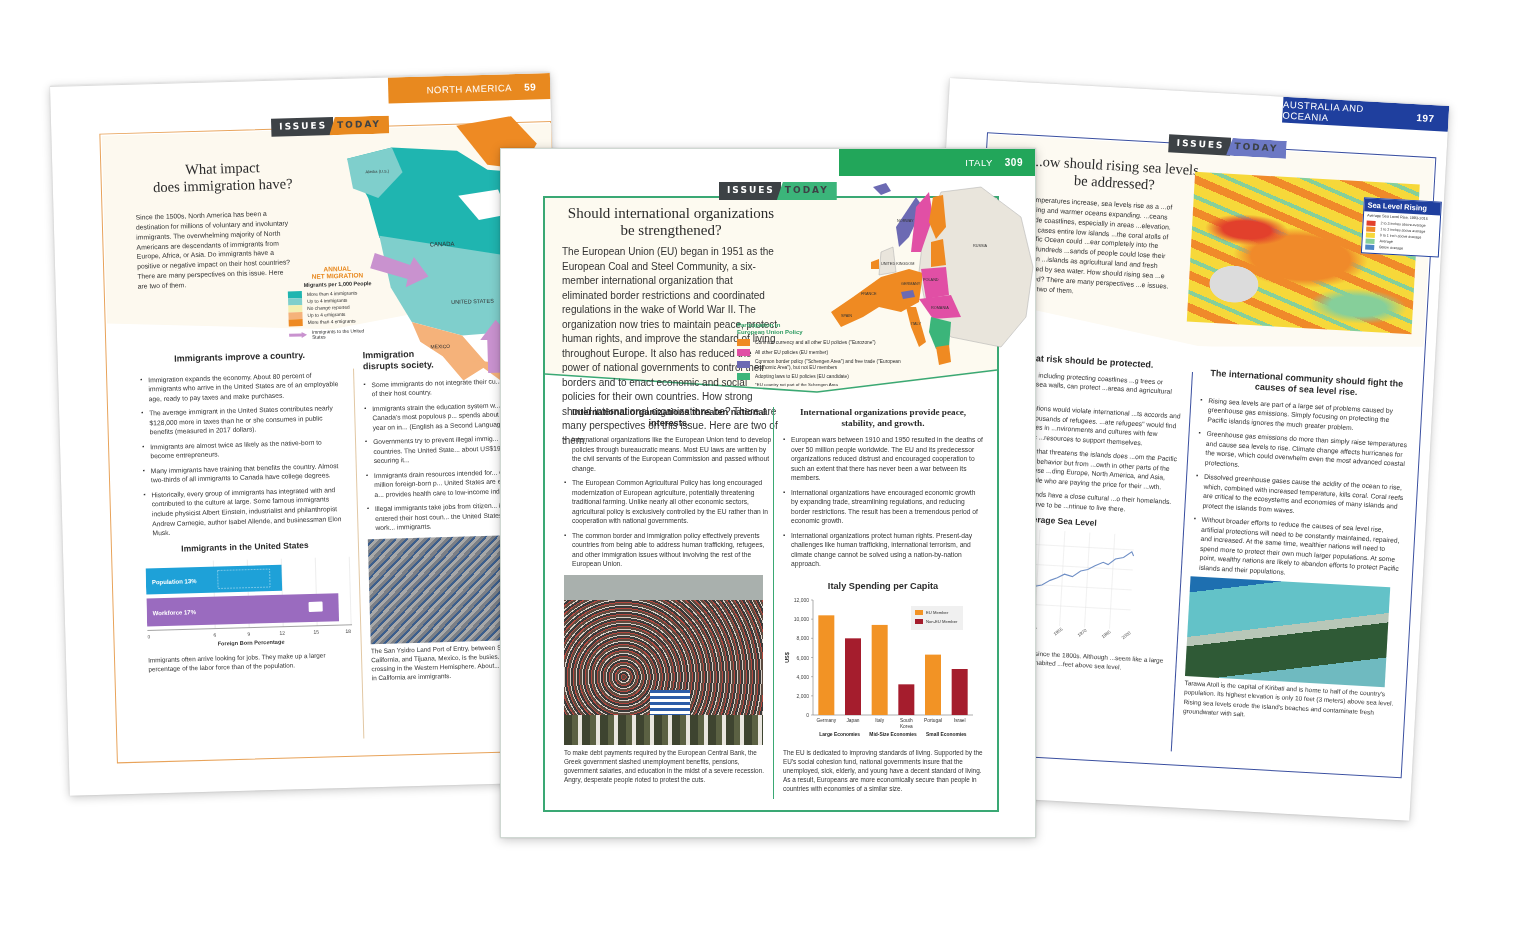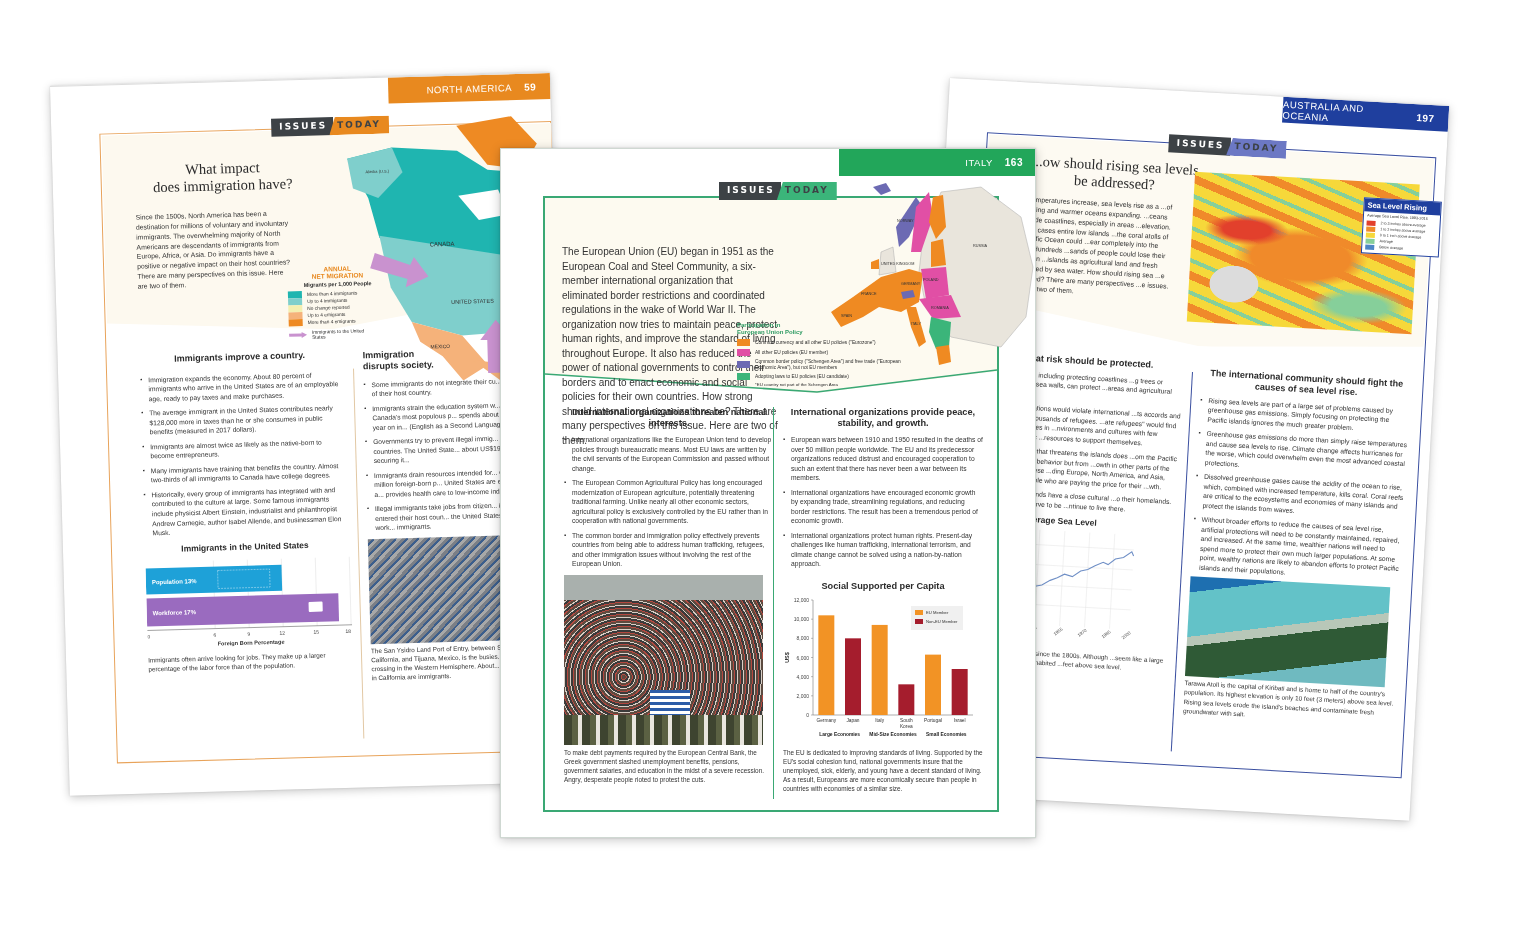--- a/index.html
+++ b/index.html
@@ -272,34 +272,38 @@
       <li>Without broader efforts to reduce the causes of sea level rise, artificial protections will need to be constantly maintained, repaired, and increased. At the same time, wealthier nations will need to spend more to protect their own much larger populations. At some point, wealthy nations are likely to abandon efforts to protect Pacific islands and their populations.</li>
     </ul>
     <div style="width:200px; height:100px; margin-top:4px; background:linear-gradient(170deg,#1e6fb0 0 12%,#63c2c8 12% 45%,#b8c7b8 45% 52%,#2f5a36 52% 78%,#6fbac0 78%);"></div>
     <p class="caption" style="margin-top:2px;">Tarawa Atoll is the capital of Kiribati and is home to half of the country's population. Its highest elevation is only 10 feet (3 meters) above sea level. Rising sea levels erode the island's beaches and contaminate fresh groundwater with salt.</p>
   </div>
 </div>
 
 <div class="page" id="page-eu">
   <div class="section-tab">
     <span>ITALY</span>
-    <span class="num">163</span>
+    <span class="num">309</span>
   </div>
 
   <div class="issues-badge" style="left:218px; top:33px;">
     <span class="a">ISSUES</span>
     <span class="b" style="background:#3bb57a;">TODAY</span>
   </div>
 
   <div class="frame" style="left:42px; top:47px; width:456px; height:616px; border-color:#3aa874;"></div>
   <div style="position:absolute; left:44px; top:49px; width:452px; height:195px; background:#fdfaf0; clip-path: polygon(0 0,100% 0,100% 89%,60% 100%,0 90%);"></div>
   <svg style="position:absolute; left:44px; top:218px;" width="452" height="30">
     <polyline points="0,7 272,25 452,3" fill="none" stroke="#3aa874" stroke-width="1.6"></polyline>
   </svg>
 
+  <div class="q-title" style="position:absolute; left:60px; top:56px; width:220px; font-size:15px;">
+    <div>Should international organizations</div>
+    <div>be strengthened?</div>
+  </div>
   <p class="intro" style="position:absolute; left:61px; top:96px; width:216px;">The European Union (EU) began in 1951 as the European Coal and Steel Community, a six-member international organization that eliminated border restrictions and coordinated regulations in the wake of World War II. The organization now tries to maintain peace, protect human rights, and improve the standard of living throughout Europe. It also has reduced the power of national governments to control their borders and to enact economic and social policies for their own countries. How strong should international organizations be? There are many perspectives on this issue. Here are two of them.</p>
 
   <svg style="position:absolute; left:300px; top:28px;" width="235" height="200" viewBox="0 0 235 200">
     <path d="M140 15 L180 10 L220 40 L232 90 L225 140 L200 170 L150 160 L125 130 L118 95 L122 60 Z" fill="#e9e5dc" stroke="#aaa" stroke-width="0.5"></path>
     <path d="M72 10 L85 6 L90 14 L80 18 Z" fill="#6c6ab3"></path>
     <path d="M95 50 L115 20 L122 30 L108 60 L98 70 Z" fill="#6c6ab3"></path>
     <path d="M115 30 L128 15 L132 40 L120 75 L110 75 Z" fill="#e14fa5"></path>
     <path d="M132 20 L142 18 L145 50 L135 62 L128 45 Z" fill="#ef8a22"></path>
     <path d="M130 65 L142 62 L145 88 L130 90 Z" fill="#ef8a22"></path>
     <path d="M80 75 L92 70 L95 95 L78 98 Z" fill="#e9e5dc" stroke="#aaa" stroke-width="0.5"></path>
@@ -361,28 +365,28 @@
            repeating-radial-gradient(circle at 30% 60%,#5c4a3f 0 2px,#b4483f 2px 3px,#3a3a3a 3px 5px,#d8cfc6 5px 6px);">
       <div style="position:absolute; left:86px; top:115px; width:40px; height:26px; background:repeating-linear-gradient(180deg,#2c5ca8 0 3px,#fff 3px 6px);"></div>
       <div style="position:absolute; left:0; bottom:0; width:100%; height:30px; background:repeating-linear-gradient(90deg,#3e4430 0 8px,#5b6143 8px 14px,#e9e6df 14px 18px);"></div>
     </div>
     <p class="caption" style="margin-top:3px;">To make debt payments required by the European Central Bank, the Greek government slashed unemployment benefits, pensions, government salaries, and education in the midst of a severe recession. Angry, desperate people rioted to protest the cuts.</p>
   </div>
 
   <div style="position:absolute; left:272px; top:258px; width:0; height:392px; border-left:1.5px solid #3aa874;"></div>
 
   <div style="position:absolute; left:282px; top:258px; width:200px;">
-    <div class="col-head" style="font-size:9.2px;">International organizations provide peace, stability, and growth.</div>
+    <div class="col-head" style="font-size:9.2px;font-family:Liberation Serif, serif;">International organizations provide peace, stability, and growth.</div>
     <ul class="bul" style="margin-top:6px;">
       <li>European wars between 1910 and 1950 resulted in the deaths of over 50 million people worldwide. The EU and its predecessor organizations reduced distrust and encouraged cooperation to such an extent that there has never been a war between its members.</li>
       <li>International organizations have encouraged economic growth by expanding trade, streamlining regulations, and reducing border restrictions. The result has been a tremendous period of economic growth.</li>
       <li>International organizations protect human rights. Present-day challenges like human trafficking, international terrorism, and climate change cannot be solved using a nation-by-nation approach.</li>
     </ul>
 
-    <div class="col-head" style="font-size:9.2px; margin-top:12px;">Social Supported per Capita</div>
+    <div class="col-head" style="font-size:9.2px; margin-top:12px;">Italy Spending per Capita</div>
     <div class="bar-chart">
       <svg width="200" height="150" viewBox="0 0 200 150" id="spend-svg">
           <line x1="28" y1="123" x2="30" y2="123" stroke="#777" stroke-width="0.5"></line>
           <text x="26" y="125" font-size="5" text-anchor="end" fill="#444">0</text>
           <line x1="28" y1="103.83333333333334" x2="30" y2="103.83333333333334" stroke="#777" stroke-width="0.5"></line>
           <text x="26" y="105.83333333333334" font-size="5" text-anchor="end" fill="#444">2,000</text>
           <line x1="28" y1="84.66666666666667" x2="30" y2="84.66666666666667" stroke="#777" stroke-width="0.5"></line>
           <text x="26" y="86.66666666666667" font-size="5" text-anchor="end" fill="#444">4,000</text>
           <line x1="28" y1="65.5" x2="30" y2="65.5" stroke="#777" stroke-width="0.5"></line>
           <text x="26" y="67.5" font-size="5" text-anchor="end" fill="#444">6,000</text>

